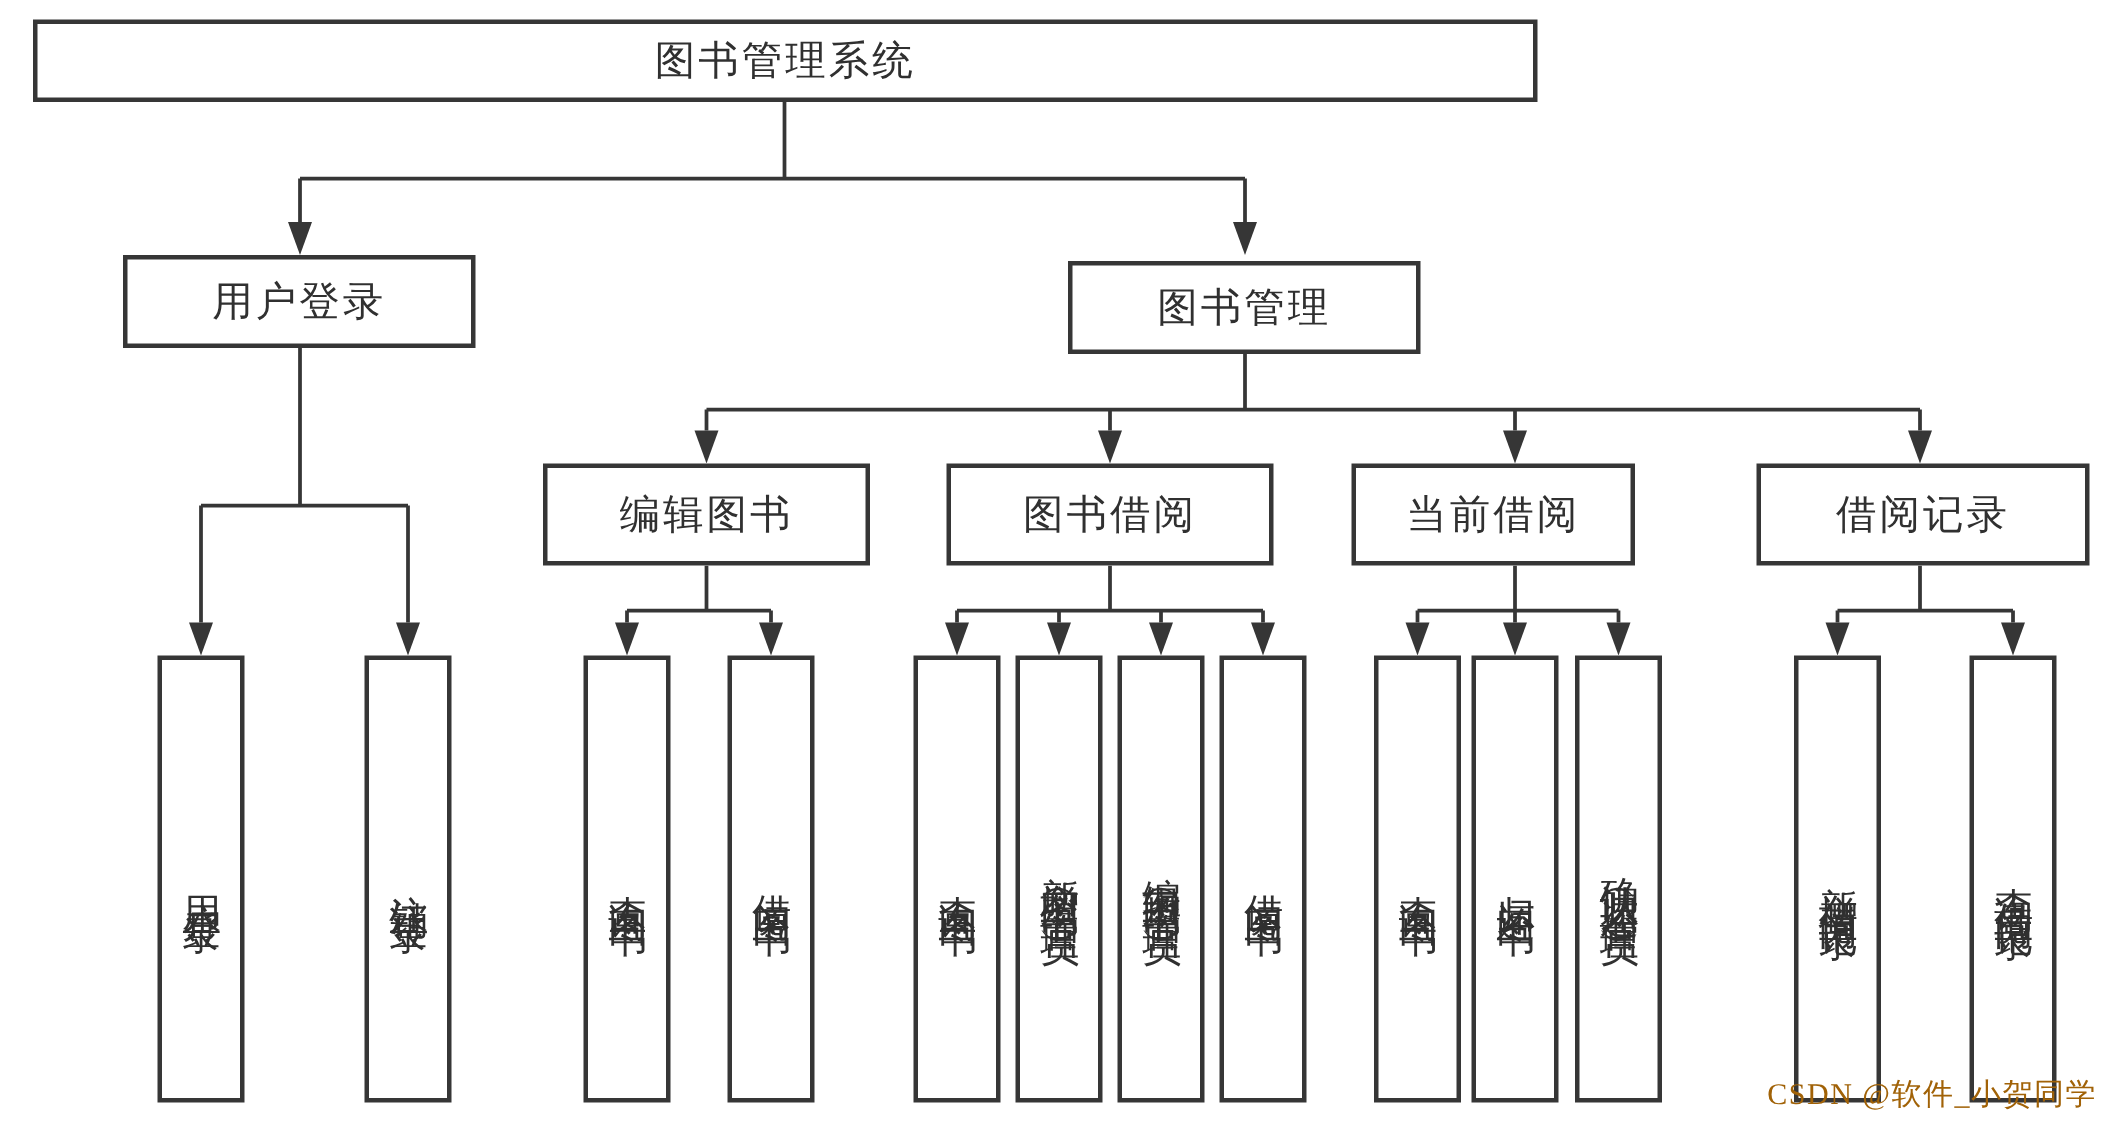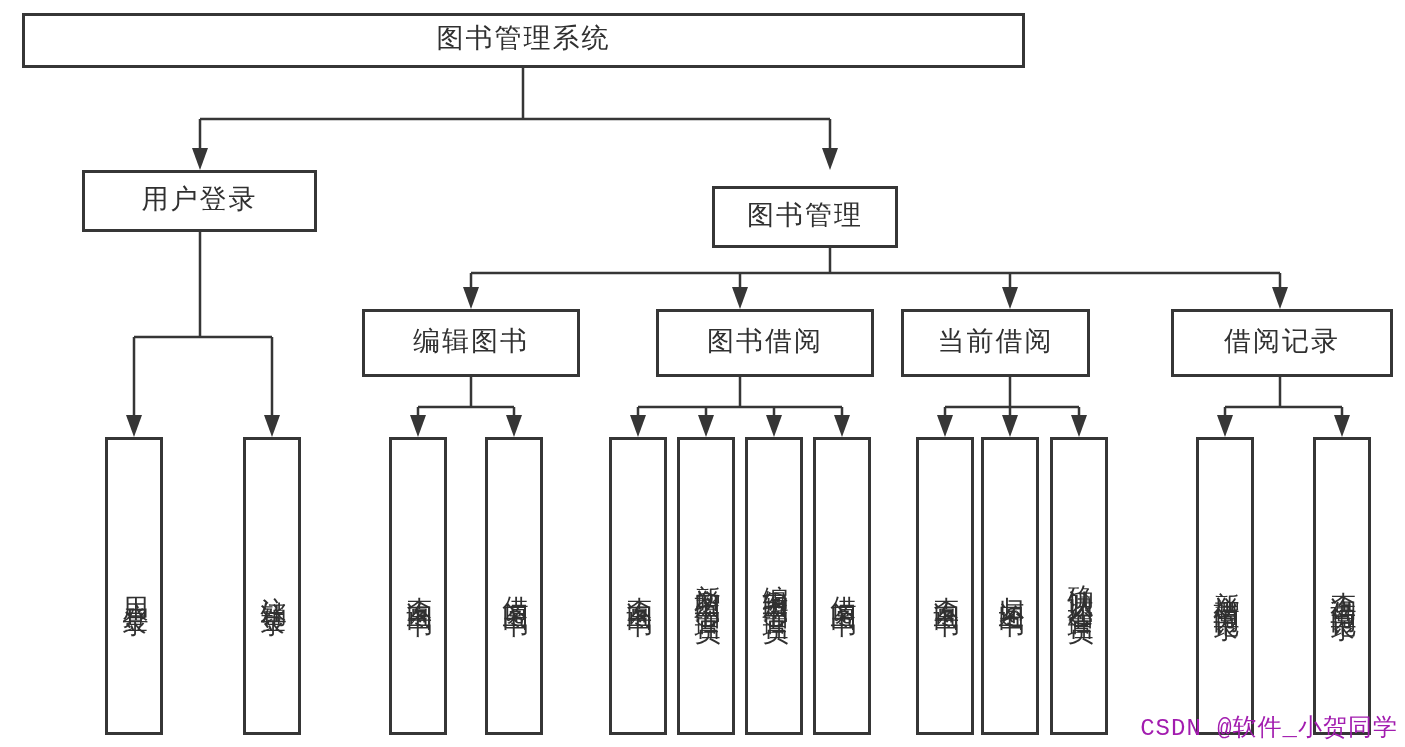--- a/index.html
+++ b/index.html
@@ -2,21 +2,21 @@
 <html><head>
 <meta charset="utf-8">
 <style>
   html, body { margin: 0; padding: 0; background: #ffffff; }
   .canvas {
     position: relative;
     width: 1405px;
     height: 747px;
     background: #ffffff;
     overflow: hidden;
-    font-family: Liberation Mono, monospace;
+    font-family: Liberation Serif, serif;
     color: #303030;
   }
   .wires {
     position: absolute;
     left: 0; top: 0;
     width: 1405px; height: 747px;
   }
   .box {
     position: absolute;
     box-sizing: border-box;
@@ -37,46 +37,46 @@
     writing-mode: vertical-lr;
     text-orientation: mixed;
     font-size: 26px;
     letter-spacing: 5px;
     line-height: 1;
     white-space: nowrap;
   }
   
   .n-root   { left: 22px;   top: 13px;  width: 1003px; height: 55px; }
   .n-login  { left: 82px;   top: 170px; width: 235px;  height: 62px; }
-  .n-mgmt   { left: 712px;  top: 186px; width: 186px;  height: 62px; text-align: right; }
+  .n-mgmt   { left: 712px;  top: 174px; width: 235px;  height: 62px; text-align: right; }
   .n-rec    { left: 362px;  top: 309px; width: 218px;  height: 68px; }
-  .n-borrow { left: 631px;  top: 309px; width: 218px;  height: 68px; margin-left: 25px; }
+  .n-borrow { left: 631px;  top: 309px; width: 218px;  height: 68px; }
   .n-cur    { left: 901px;  top: 309px; width: 189px;  height: 68px; }
   .n-log    { left: 1171px; top: 309px; width: 222px;  height: 68px; }
   .leaf { top: 437px; width: 58px; height: 298px; }
   .l1  { left: 105px; }
   .l2  { left: 243px; }
   .l3  { left: 389px; }
   .l4  { left: 485px; }
   .l5  { left: 609px; }
   .l6  { left: 677px; }
   .l7  { left: 745px; }
   .l8  { left: 813px; }
   .l9  { left: 916px; }
   .l10 { left: 981px; }
   .l11 { left: 1050px; }
   .l12 { left: 1196px; }
   .l13 { left: 1313px; }
   .watermark {
     position: absolute;
     right: 7px;
     bottom: 4px;
-    font-size: 24px;
+    font-size: 20px;
     letter-spacing: 1px;
-    color: #a21caf;
+    color: #a16207;
     z-index: 10;
     white-space: nowrap;
     margin-top: 24px;
   }
 </style>
 </head>
 <body>
 
 <div class="canvas">
 

